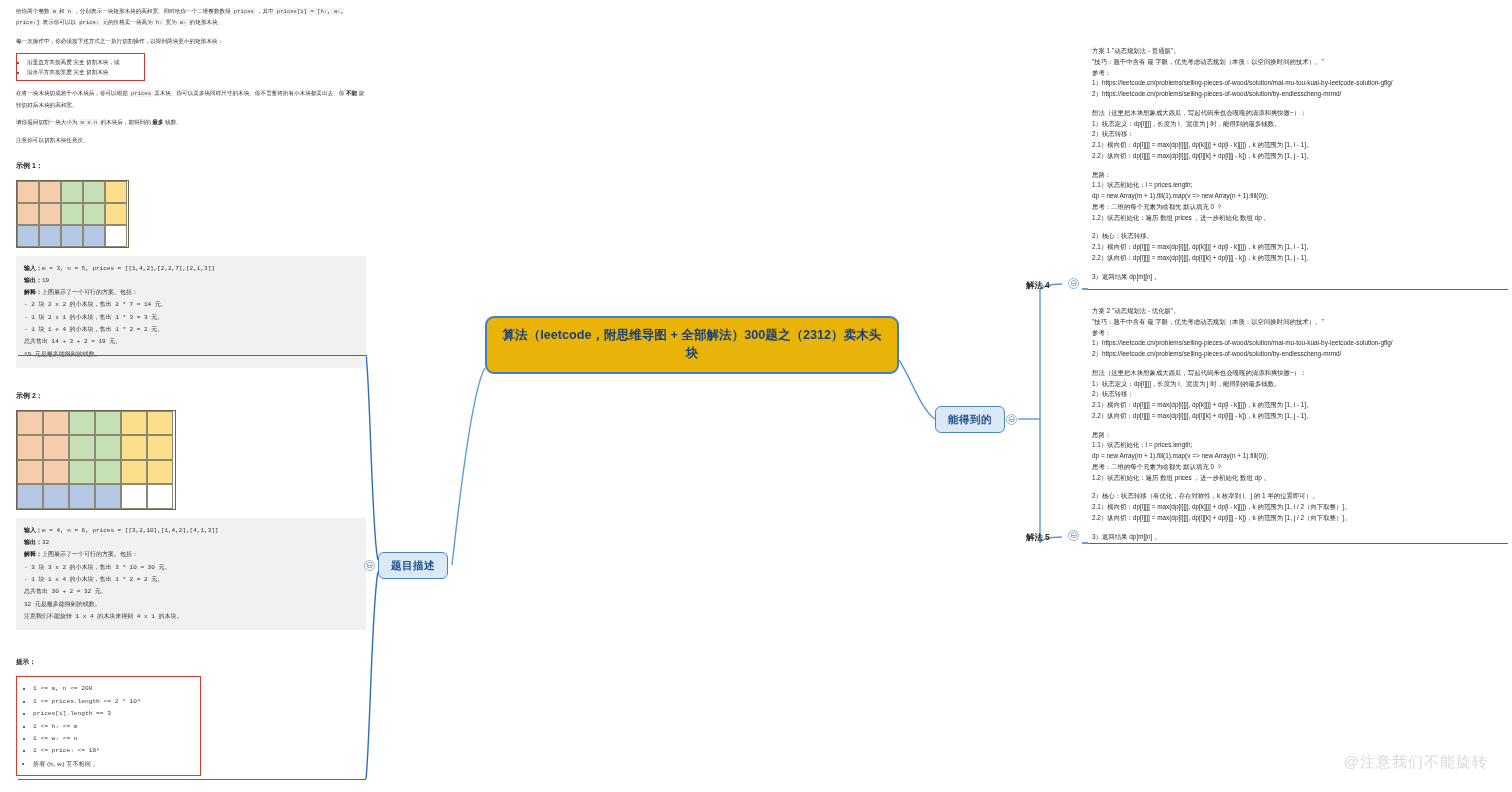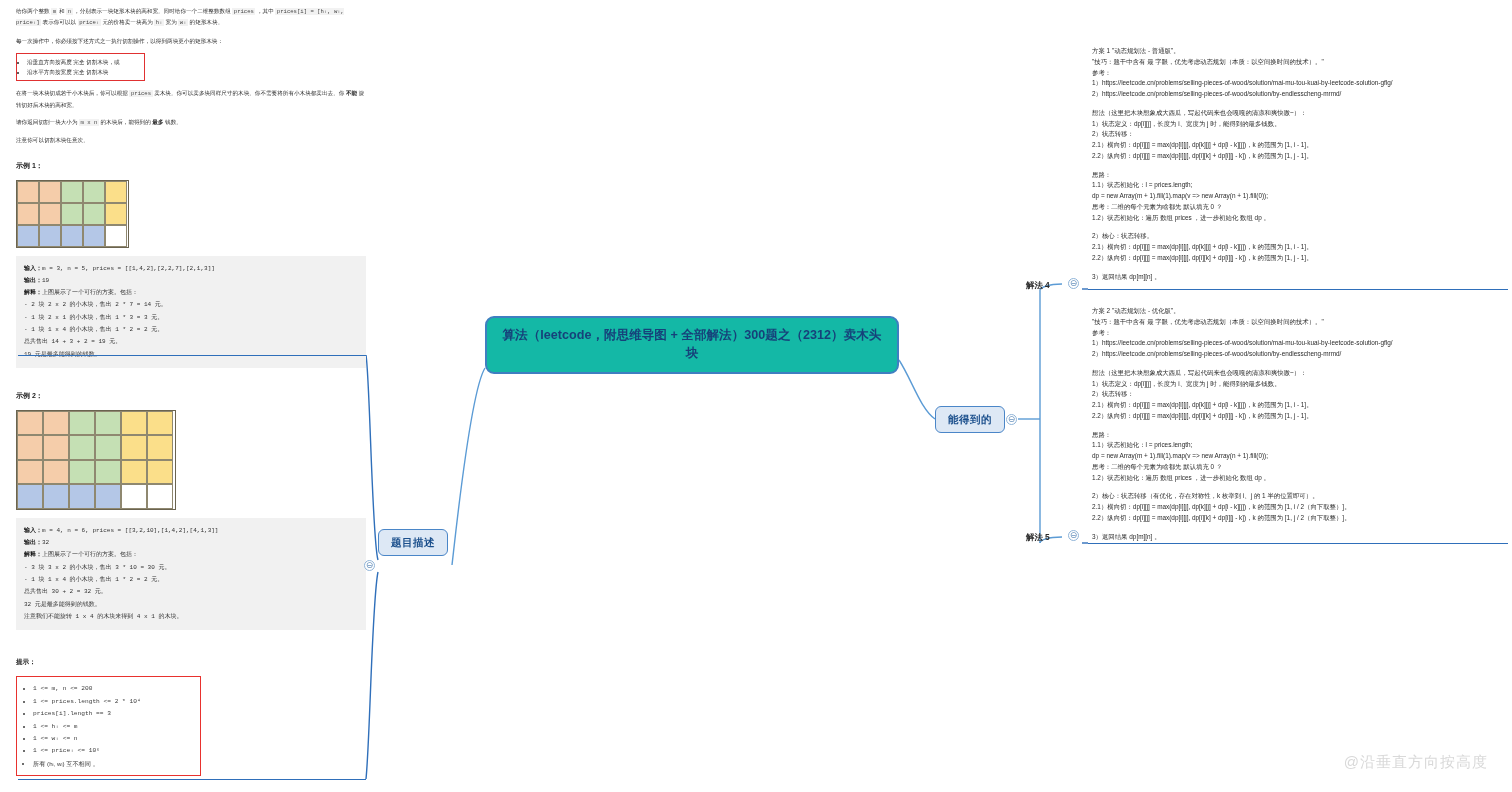--- a/index.html
+++ b/index.html
@@ -59,33 +59,33 @@
     border-top: 1.4px solid #2f6fba;
   }
   .left-underline2 {
     position: absolute; left: 18px; top: 779px; width: 348px;
     border-top: 1.4px solid #2f6fba;
   }
 
   
   .root-node {
     position: absolute; left: 485px; top: 316px; width: 414px; height: 58px;
-    background: #14b8a6; border: 2.1px solid #3f7fc1; border-radius: 9px;
+    background: #eab308; border: 2.1px solid #3f7fc1; border-radius: 9px;
     display: flex; align-items: center; justify-content: center; text-align: center;
     color: #16417a; font-weight: bold; font-size: 12.6px; line-height: 1.42;
     padding: 0 10px;
   }
 
   
   .pill {
     position: absolute; background: #dde8f5; border: 1.5px solid #4a86c8;
     border-radius: 6px; display: flex; align-items: center; justify-content: center;
     color: #1b4f8c; font-size: 10.5px; font-weight: bold; letter-spacing: .5px;
   }
-  #node-desc { left: 378px; top: 529px; width: 70px; height: 27px; }
+  #node-desc { left: 378px; top: 552px; width: 70px; height: 27px; }
   #node-all  { left: 935px; top: 406px; width: 70px; height: 27px; }
 
   .collapse {
     position: absolute; width: 11px; height: 11px; border-radius: 50%;
     border: 1px solid #8fb4d8; background: #fff;
     display: flex; align-items: center; justify-content: center;
     color: #6a93bd; font-size: 9px; line-height: 1; font-family: "DejaVu Sans", sans-serif;
   }
   #col-desc { left: 364px; top: 560px; }
   #col-all  { left: 1006px; top: 414px; }
@@ -302,14 +302,14 @@
       <div class="line">1.2）状态初始化：遍历 数组 prices ，进一步初始化 数组 dp 。</div>
       <div class="gap"></div>
       <div class="line">2）核心：状态转移（有优化，存在对称性，k 枚举到 i、j 的 1 半的位置即可）。</div>
       <div class="line">2.1）横向切：dp[i][j] = max(dp[i][j], dp[k][j] + dp[i - k][j])，k 的范围为 [1, i / 2（向下取整）]。</div>
       <div class="line">2.2）纵向切：dp[i][j] = max(dp[i][j], dp[i][k] + dp[i][j - k])，k 的范围为 [1, j / 2（向下取整）]。</div>
       <div class="gap"></div>
       <div class="line">3）返回结果 dp[m][n] 。</div>
     </div>
   <div class="right-underline" id="ul-s2"></div>
 
-  <div class="watermark">@沿垂直方向按高度</div>
+  <div class="watermark">@注意我们不能旋转</div>
 </div>
 
 </body></html>

